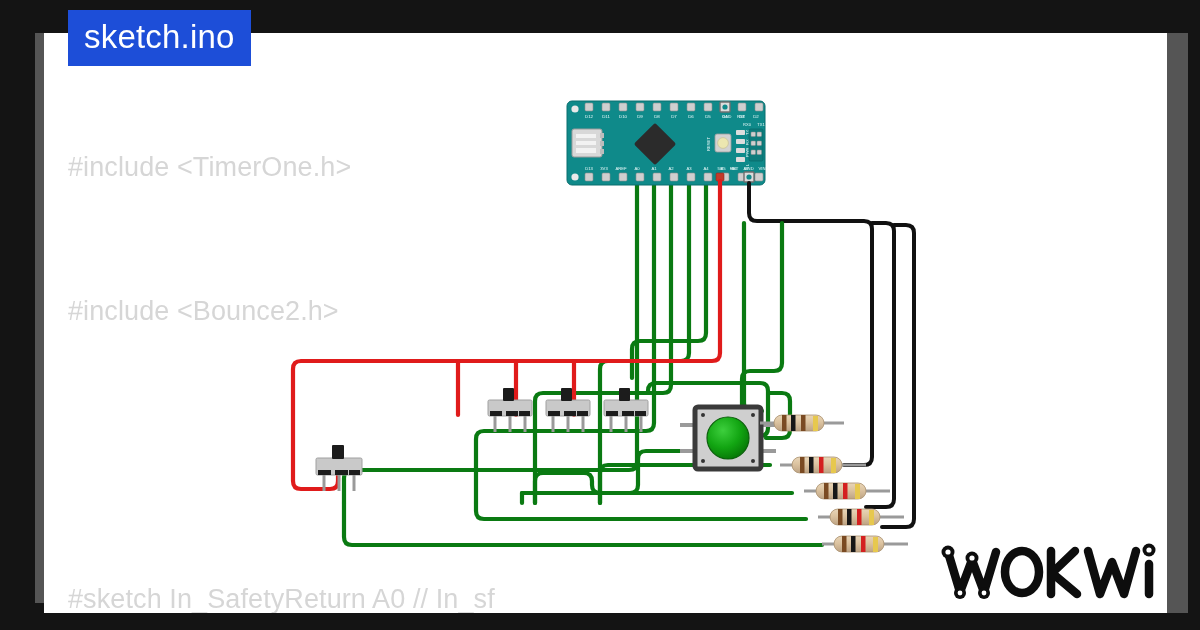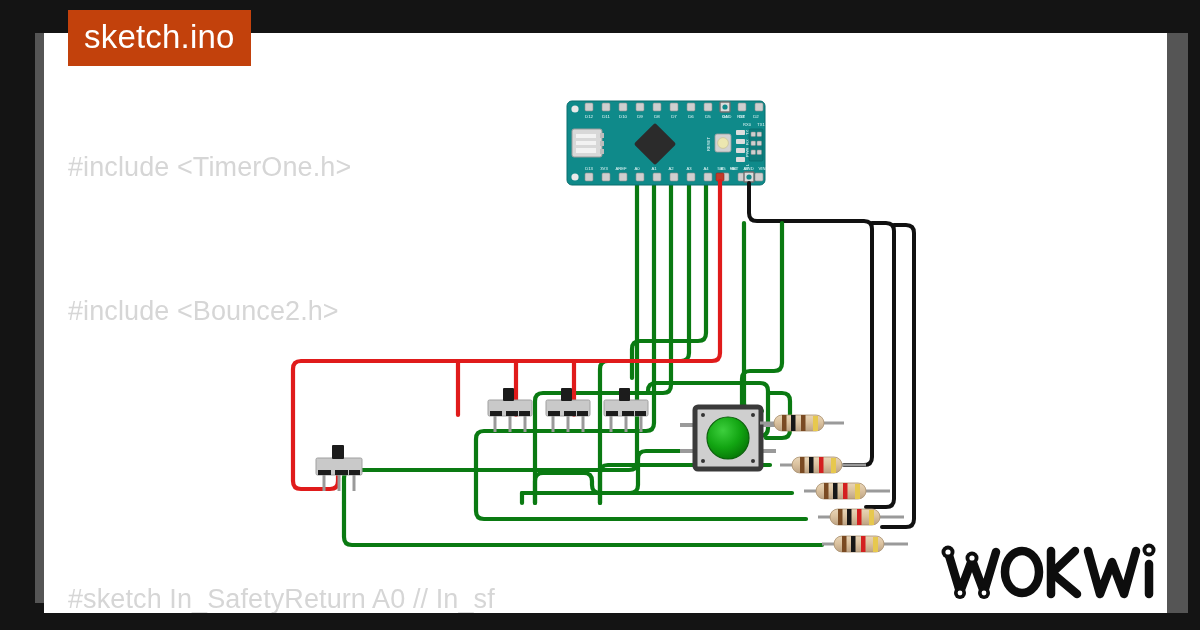--- a/index.html
+++ b/index.html
@@ -29,21 +29,21 @@
     font-family:"Liberation Sans", sans-serif;
     font-size:27px; line-height:48px;
     white-space:pre; letter-spacing:.1px;
     user-select:none;
   }
   .code .line { height:48px; }
 
   
   .tab {
     position:absolute; left:68px; top:10px;
-    background:#c2410c; color:#fff;
+    background:#1d4ed8; color:#fff;
     padding:7px 16px 9px 16px;
     font-size:33px; line-height:40px;
     font-family:"Liberation Sans", sans-serif;
     letter-spacing:.2px;
     z-index:40;
   }
 
   
   .diagram { position:absolute; left:0; top:0; width:1123px; height:567px; }
 </style>

